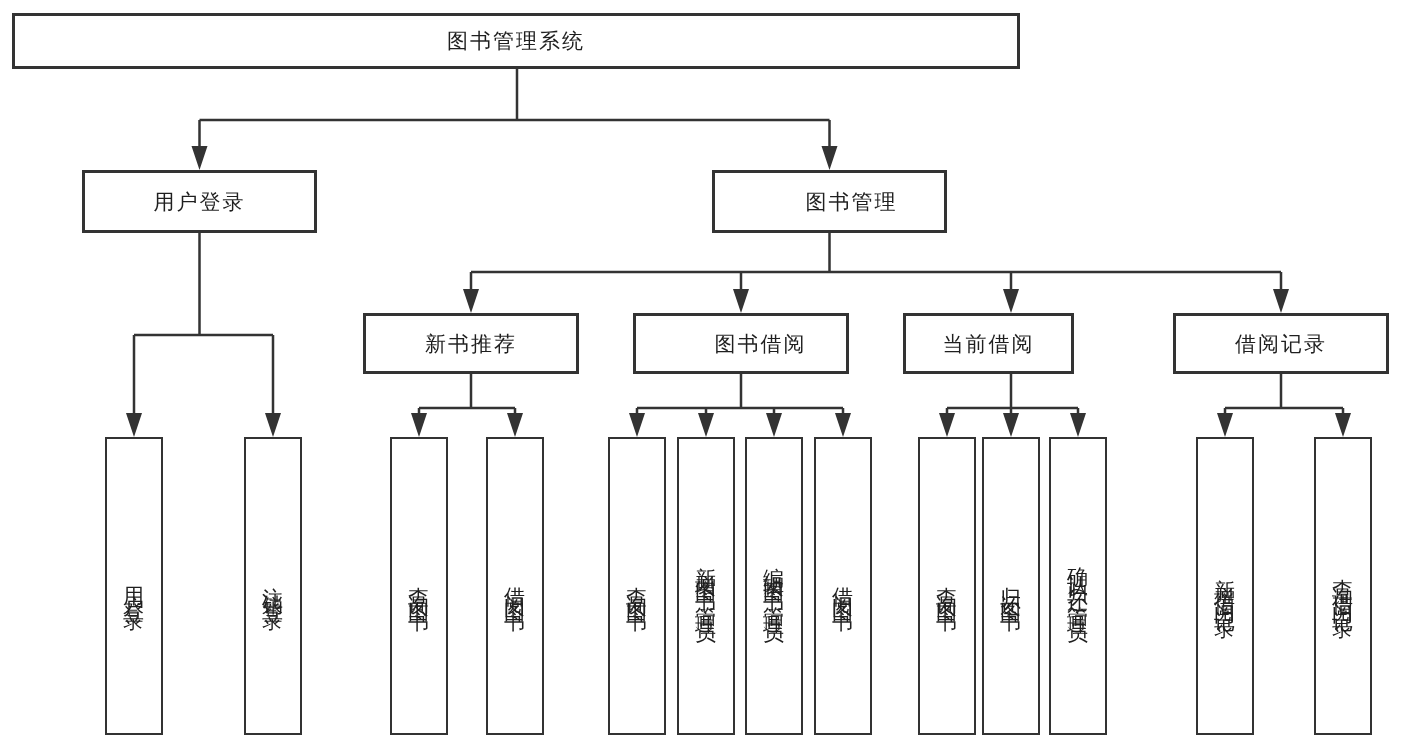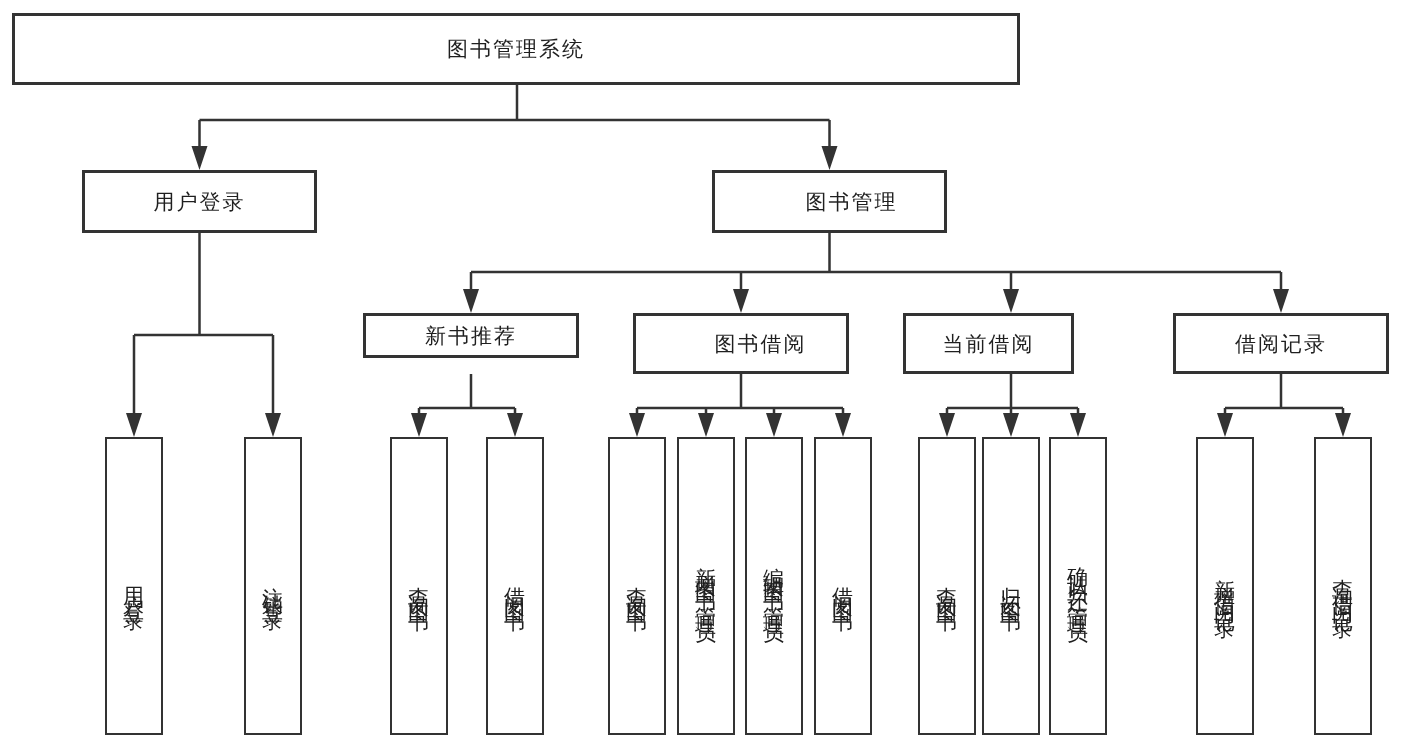--- a/index.html
+++ b/index.html
@@ -115,26 +115,26 @@
       M706 437 L698 413 L714 413 Z
       M774 437 L766 413 L782 413 Z
       M843 437 L835 413 L851 413 Z
       M947 437 L939 413 L955 413 Z
       M1011 437 L1003 413 L1019 413 Z
       M1078 437 L1070 413 L1086 413 Z
       M1225 437 L1217 413 L1233 413 Z
       M1343 437 L1335 413 L1351 413 Z"></path>
   </svg>
 
-  <div class="node root" style="left:12px; top:13px; width:1008px; height:72px;">图书管理系统</div>
+  <div class="node root" style="left:12px; top:13px; width:1008px; height:56px;">图书管理系统</div>
 
   <div class="node" style="left:82px; top:170px; width:235px; height:63px;">用户登录</div>
   <div class="node" style="left:712px; top:170px; width:235px; height:63px;padding-left:44px;">图书管理</div>
 
-  <div class="node" style="left:363px; top:313px; width:216px; height:45px;">新书推荐</div>
+  <div class="node" style="left:363px; top:313px; width:216px; height:61px;">新书推荐</div>
   <div class="node" style="left:633px; top:313px; width:216px; height:61px;padding-left:39px;">图书借阅</div>
   <div class="node" style="left:903px; top:313px; width:171px; height:61px;">当前借阅</div>
   <div class="node" style="left:1173px; top:313px; width:216px; height:61px;">借阅记录</div>
 
   <div class="leaf" style="left:105px; top:437px; width:58px; height:298px;">
     <span>用户登录</span>
   </div>
   <div class="leaf" style="left:244px; top:437px; width:58px; height:298px;">
     <span>注销登录</span>
   </div>

